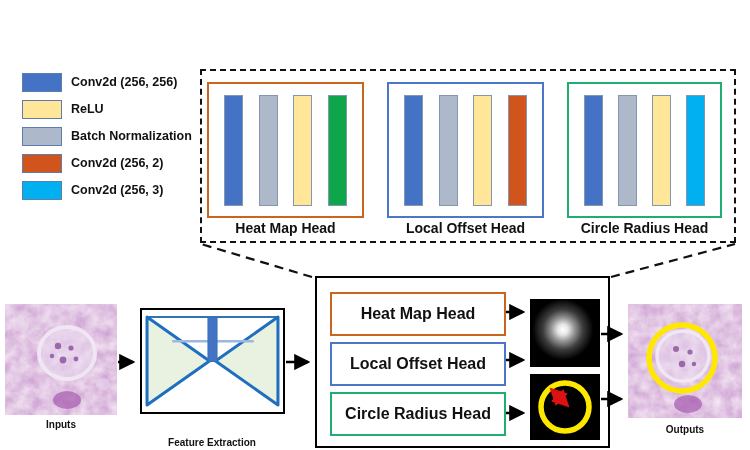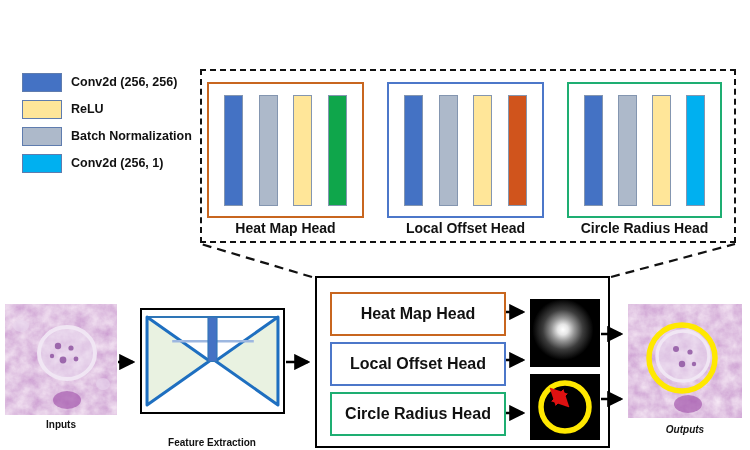--- a/index.html
+++ b/index.html
@@ -59,22 +59,26 @@
     </div>
     <div class="legend-item">
       <span class="swatch" style="background: rgb(255, 230, 153);"></span>
       <span class="legend-label">ReLU</span>
     </div>
     <div class="legend-item">
       <span class="swatch" style="background: rgb(173, 185, 202);"></span>
       <span class="legend-label">Batch Normalization</span>
     </div>
     <div class="legend-item">
+      <span class="swatch" style="background: rgb(208, 84, 28);"></span>
+      <span class="legend-label">Conv2d (256, 2)</span>
+    </div>
+    <div class="legend-item">
       <span class="swatch" style="background: rgb(0, 176, 240);"></span>
-      <span class="legend-label">Conv2d (256, 1)</span>
+      <span class="legend-label">Conv2d (256, 3)</span>
     </div>
   </div>
 
   <div class="dashed-panel">
     <div class="dbox dbox-0" style="border-color: rgb(200, 102, 31);">
       <div class="bar" style="background: rgb(68, 114, 196);"></div>
       <div class="bar" style="background: rgb(173, 185, 202);"></div>
       <div class="bar" style="background: rgb(255, 230, 153);"></div>
       <div class="bar" style="background: rgb(15, 166, 75);"></div>
     </div>
@@ -167,21 +171,21 @@
       <ellipse cx="55" cy="52" rx="26" ry="25" fill="#eadcf0" opacity="0.5"></ellipse>
       <ellipse cx="55" cy="52" rx="26" ry="25" fill="none" stroke="#f2e9f5" stroke-width="3.5" opacity="0.9"></ellipse>
       <circle cx="48" cy="45" r="3" fill="#8a4d9c" opacity="0.8"></circle>
       <circle cx="62" cy="48" r="2.6" fill="#8a4d9c" opacity="0.8"></circle>
       <circle cx="54" cy="60" r="3.2" fill="#8a4d9c" opacity="0.8"></circle>
       <circle cx="66" cy="60" r="2.2" fill="#8a4d9c" opacity="0.8"></circle>
       <ellipse cx="60" cy="100" rx="14" ry="9" fill="#a153ab" opacity="0.65"></ellipse>
       <circle cx="54" cy="54" r="33" fill="none" stroke="#FFE800" stroke-width="5.5"></circle>
     </svg>
   </div>
-  <div class="caption" style="left:628px;top:388px;width:114px;font-style:italic;">Outputs</div>
+  <div class="caption" style="left:628px;top:388px;width:114px;">Outputs</div>
 
   <svg class="overlay">
     <defs>
       <marker id="ah" viewBox="0 0 10 10" refX="8.5" refY="5" markerWidth="6.5" markerHeight="6.5" orient="auto">
         <path d="M0,0 L10,5 L0,10 z" fill="#000"></path>
       </marker>
     </defs>
 
     <line x1="312" y1="241" x2="201" y2="208" stroke="#111" stroke-width="2.2" stroke-dasharray="9 6"></line>
     <line x1="611" y1="241" x2="735" y2="208" stroke="#111" stroke-width="2.2" stroke-dasharray="9 6"></line>

